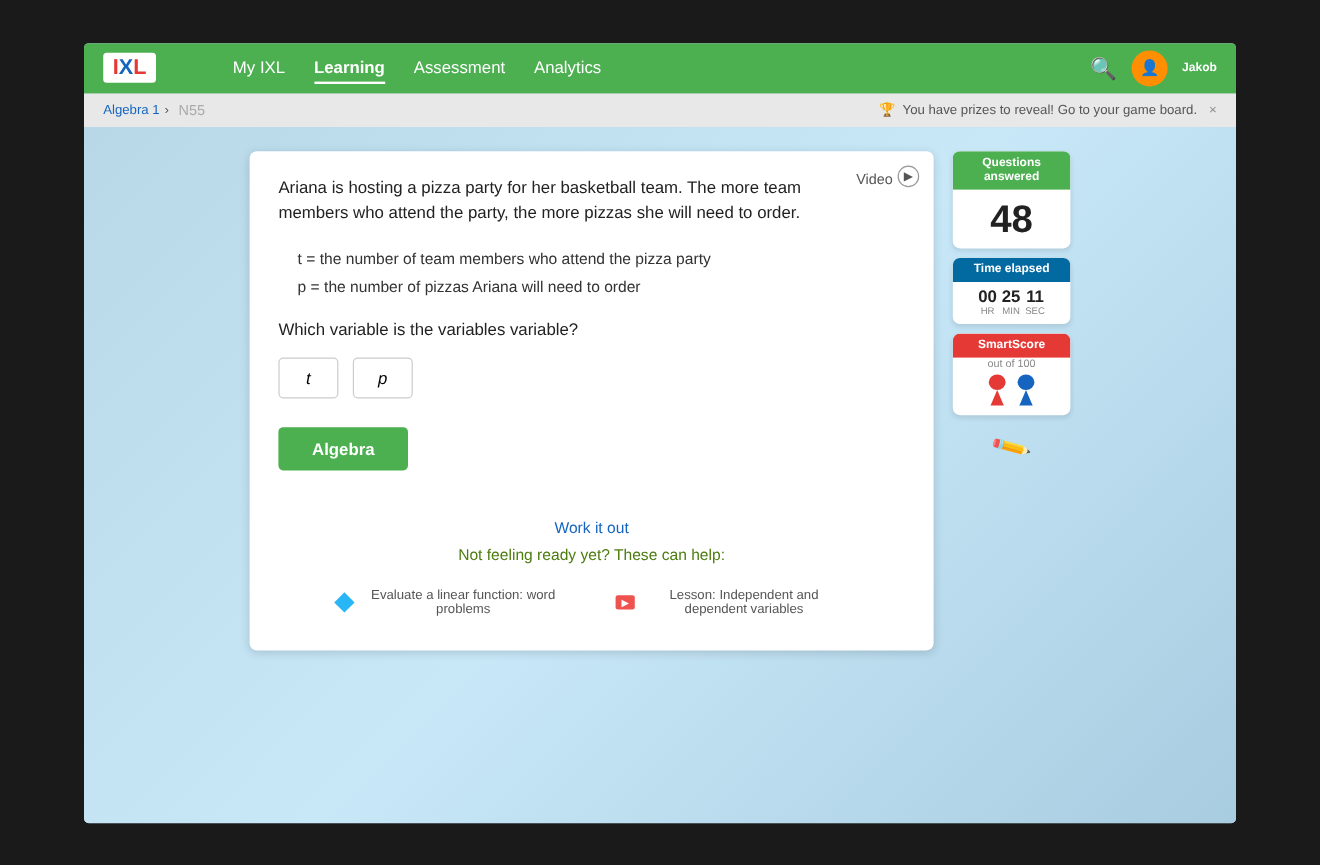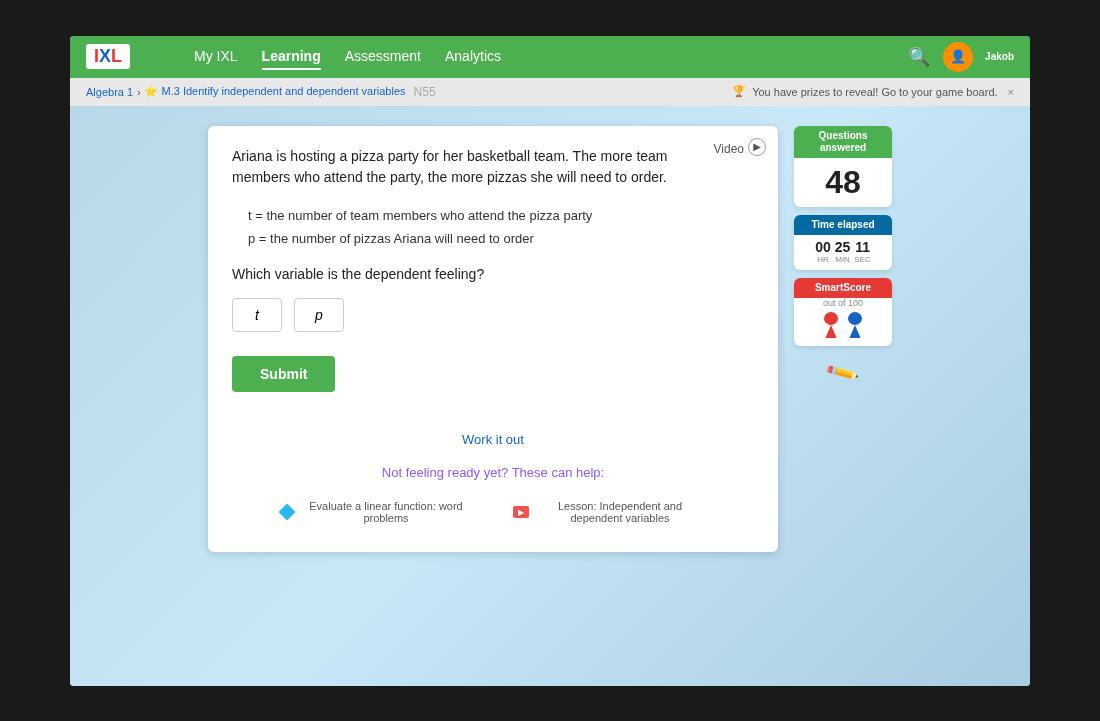--- a/index.html
+++ b/index.html
@@ -198,22 +198,22 @@
       text-align: center;
       margin-top: 40px;
     }
     .work-link {
       color: #1565c0;
       font-size: 13px;
       cursor: pointer;
     }
     .not-ready {
       font-size: 13px;
-      color: #8b5cf6;
-      margin-top: 18px;
+      color: #4d7c0f;
+      margin-top: 8px;
     }
     .help-cards {
       display: flex;
       gap: 12px;
       margin-top: 12px;
       justify-content: center;
     }
     .help-card {
       background: rgba(255,255,255,0.7);
       border-radius: 4px;
@@ -362,23 +362,20 @@
     <div class="nav-right">
       <div class="search-icon-btn">🔍</div>
       <div class="user-badge">👤</div>
       <div class="user-name">Jakob</div>
     </div>
   </div>
 
   <div class="breadcrumb-bar">
     <span class="breadcrumb-link">Algebra 1</span>
     <span> › </span>
-    <span style="color:#1565c0; cursor:pointer;">
-      ⭐ <span>M.3 Identify independent and dependent variables</span>
-    </span>
     <span> </span>
     <span style="color:#aaa; font-size:12px;">N55</span>
     <div class="prize-banner">
       <span class="trophy-icon">🏆</span>
       <span>You have prizes to reveal! Go to your game board.</span>
       <span class="close-x">×</span>
     </div>
   </div>
 
   <div class="main-area">
@@ -389,28 +386,28 @@
         <div class="video-circle">▶</div>
       </div>
 
       <p class="question-text">Ariana is hosting a pizza party for her basketball team. The more team members who attend the party, the more pizzas she will need to order.</p>
 
       <div class="variables-box">
         <div>t = the number of team members who attend the pizza party</div>
         <div>p = the number of pizzas Ariana will need to order</div>
       </div>
 
-      <p class="question-prompt">Which variable is the dependent feeling?</p>
+      <p class="question-prompt">Which variable is the variables variable?</p>
 
       <div class="answer-options">
         <button class="answer-btn">t</button>
         <button class="answer-btn">p</button>
       </div>
 
-      <button class="submit-btn">Submit</button>
+      <button class="submit-btn">Algebra</button>
 
       
       <div class="work-section">
         <div class="work-link">Work it out</div>
         <div class="not-ready">Not feeling ready yet? These can help:</div>
         <div class="help-cards">
           <div class="help-card">
             <div class="help-diamond"></div>
             <span>Evaluate a linear function: word problems</span>
           </div>

